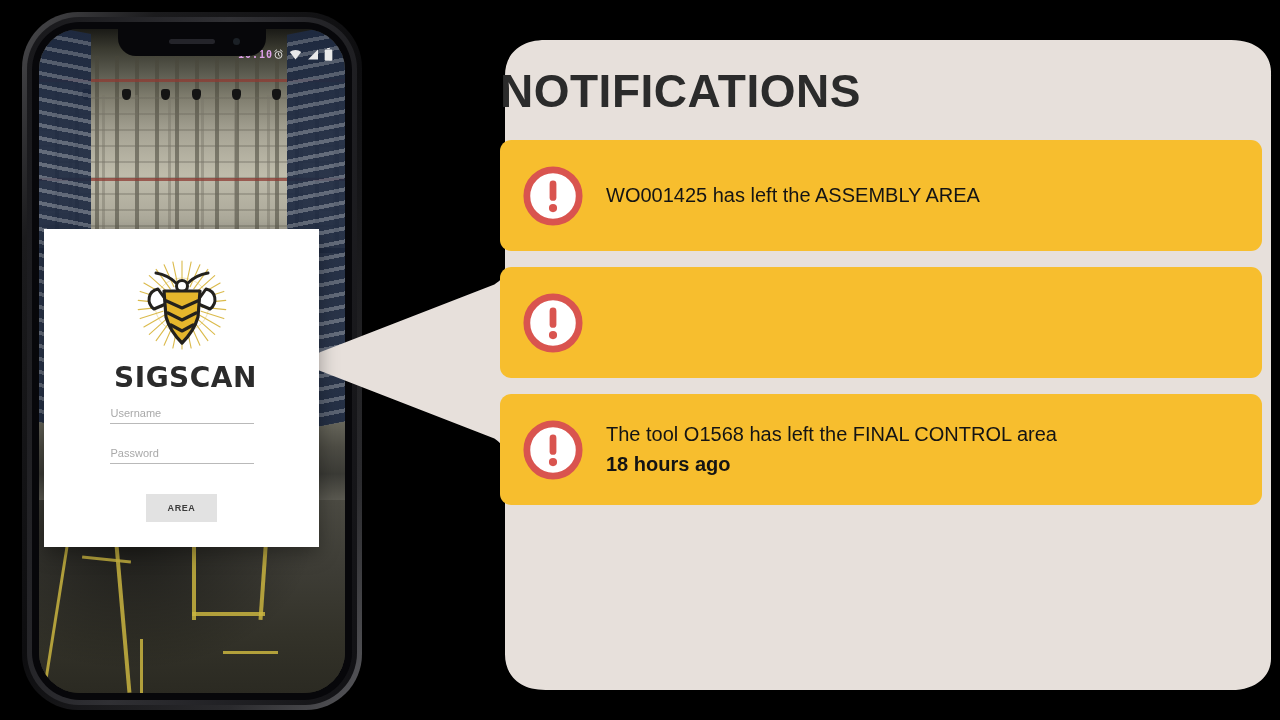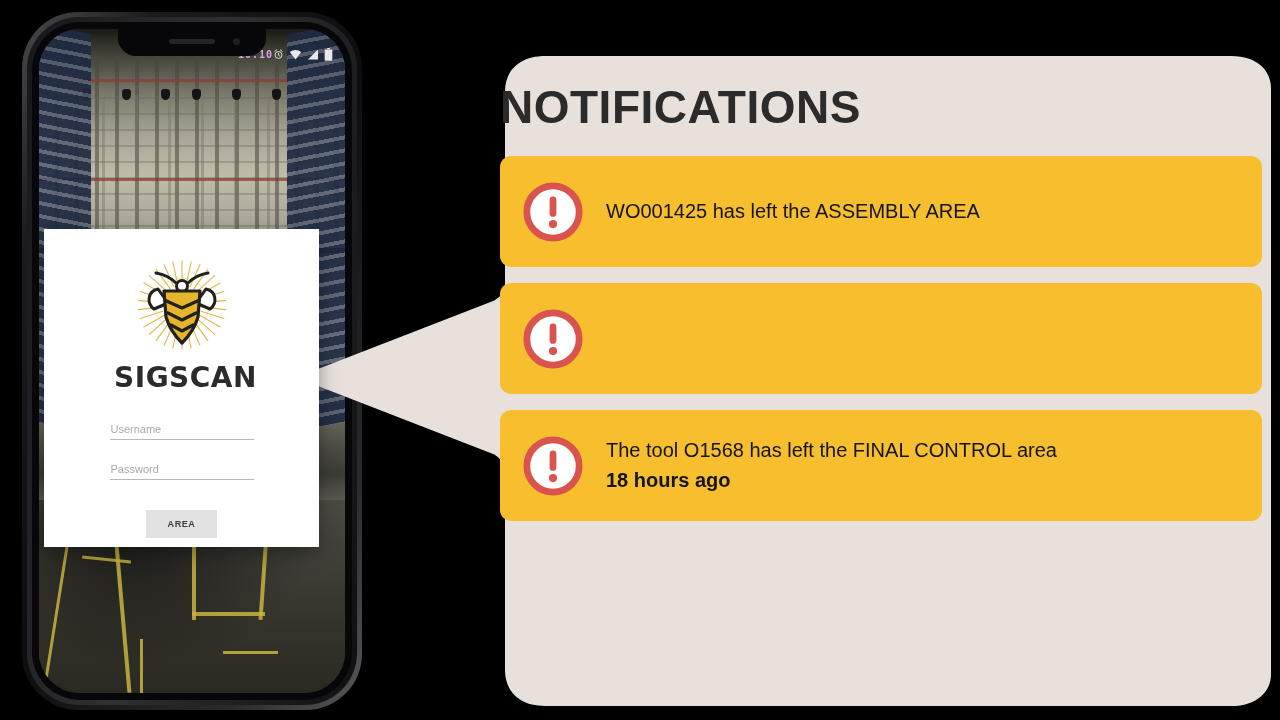--- a/index.html
+++ b/index.html
@@ -237,21 +237,21 @@
   .brand-name {
     margin-top: 2px;
     font-size: 28px;
     font-weight: bold;
     letter-spacing: 0.5px;
     color: #2b2b2b;
     font-family: "DejaVu Sans", sans-serif;
     margin-left: 8px;
   }
 
-  .fields { width: 144px; margin-top: 26px; }
+  .fields { width: 144px; margin-top: 10px; }
   .field {
     border: none;
     border-bottom: 1.5px solid #b9b9b9;
     width: 100%;
     padding: 3px 1px 4px 1px;
     font-size: 11px;
     color: #3a3a3a;
     font-family: "Liberation Sans", sans-serif;
     background: transparent;
     outline: none;
@@ -270,21 +270,21 @@
     letter-spacing: 0.6px;
     padding: 9px 22px;
     cursor: pointer;
     font-family: "Liberation Sans", sans-serif;
   }
 
   
   #callout {
     position: absolute;
     left: 306px;
-    top: 56px;
+    top: 40px;
     width: 966px;
     height: 650px;
   }
 
   #callout-shape {
     position: absolute;
     inset: 0;
     background: #e7e0db;
     -webkit-clip-path: url(#calloutClip);
     clip-path: url(#calloutClip);

